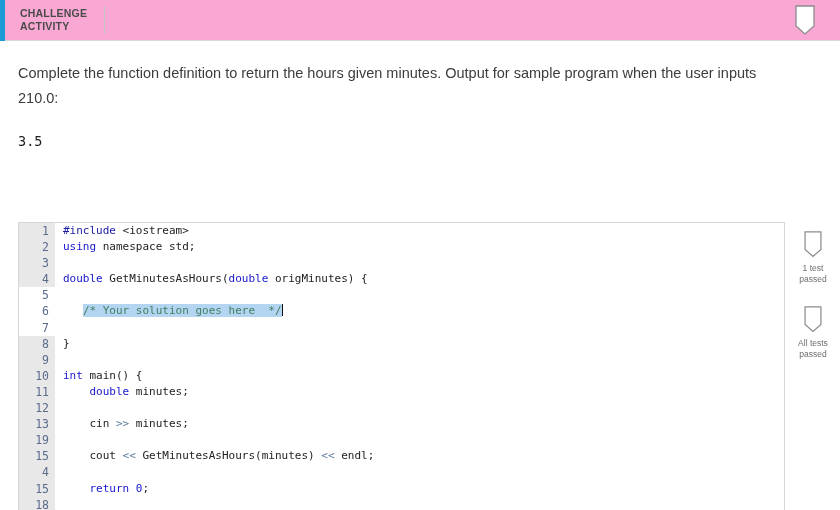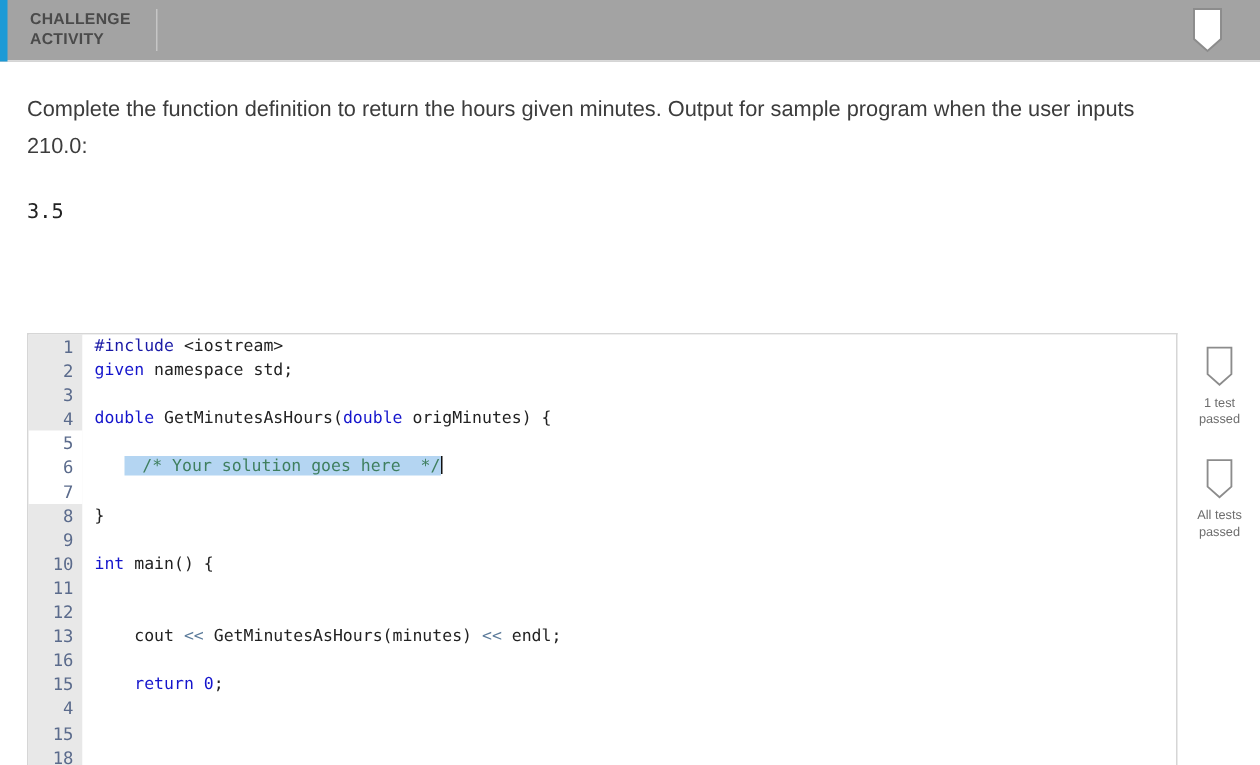--- a/index.html
+++ b/index.html
@@ -12,21 +12,21 @@
     background: #ffffff;
     font-family: "Liberation Sans", sans-serif;
     overflow: hidden;
     position: relative;
   }
 
   
   .header {
     position: relative;
     height: 41px;
-    background: #a3a3a3;
+    background: #f9a8d4;
     border-bottom: 1px solid #d9d9d9;
     display: flex;
     align-items: center;
     box-sizing: border-box;
   }
   .header-accent {
     position: absolute;
     left: 0;
     top: 0;
     width: 5px;
@@ -129,21 +129,21 @@
   .code-line {
     height: 16.1px;
     line-height: 16.1px;
     white-space: pre;
     font-family: "DejaVu Sans Mono", "Liberation Mono", monospace;
     font-size: 11px;
     color: #222222;
   }
   .tok-pre   { color: #1a1aa6; }   
   .tok-kw    { color: #1515cc; }   
-  .tok-com   { color: #3f7f5f; padding-left: 12px; }   
+  .tok-com   { color: #3f7f5f; }   
   .tok-op    { color: #5a7a9a; }   
   .tok-plain { color: #222222; }
   .sel {
     background: #b4d5f2;
   }
   .caret {
     display: inline-block;
     width: 1px;
     height: 12px;
     background: #111111;
@@ -207,52 +207,54 @@
     <div class="gutter-num">4</div>
     <div class="gutter-num">5</div>
     <div class="gutter-num">6</div>
     <div class="gutter-num">7</div>
     <div class="gutter-num">8</div>
     <div class="gutter-num">9</div>
     <div class="gutter-num">10</div>
     <div class="gutter-num">11</div>
     <div class="gutter-num">12</div>
     <div class="gutter-num">13</div>
-    <div class="gutter-num">16</div>
+    <div class="gutter-num">19</div>
     <div class="gutter-num">15</div>
     <div class="gutter-num">4</div>
     <div class="gutter-num">15</div>
     <div class="gutter-num">18</div>
 
   </div>
 
   <div class="code-area">
     <div class="code-line"><span class="tok-pre">#include</span><span class="tok-plain"> &lt;iostream&gt;</span></div>
 
-    <div class="code-line"><span class="tok-kw">given</span><span class="tok-plain"> namespace std;</span></div>
+    <div class="code-line"><span class="tok-kw">using</span><span class="tok-plain"> namespace std;</span></div>
 
     <div class="code-line">&nbsp;</div>
 
     <div class="code-line"><span class="tok-kw">double</span><span class="tok-plain"> GetMinutesAsHours(</span><span class="tok-kw">double</span><span class="tok-plain"> origMinutes) {</span></div>
 
     <div class="code-line">&nbsp;</div>
 
     <div class="code-line"><span class="tok-plain">   </span><span class="tok-com sel">/* Your solution goes here  */</span><span class="caret"></span></div>
 
     <div class="code-line">&nbsp;</div>
 
     <div class="code-line"><span class="tok-plain">}</span></div>
 
     <div class="code-line">&nbsp;</div>
 
     <div class="code-line"><span class="tok-kw">int</span><span class="tok-plain"> main() {</span></div>
 
-
-    <div class="code-line">&nbsp;</div>
-
+    <div class="code-line"><span class="tok-plain">    </span><span class="tok-kw">double</span><span class="tok-plain"> minutes;</span></div>
+
+    <div class="code-line">&nbsp;</div>
+
+    <div class="code-line"><span class="tok-plain">    cin </span><span class="tok-op">&gt;&gt;</span><span class="tok-plain"> minutes;</span></div>
 
     <div class="code-line">&nbsp;</div>
 
 
     <div class="code-line"><span class="tok-plain">    cout </span><span class="tok-op">&lt;&lt;</span><span class="tok-plain"> GetMinutesAsHours(minutes) </span><span class="tok-op">&lt;&lt;</span><span class="tok-plain"> endl;</span></div>
 
     <div class="code-line">&nbsp;</div>
 
     <div class="code-line"><span class="tok-plain">    </span><span class="tok-kw">return</span><span class="tok-kw"> 0</span><span class="tok-plain">;</span></div>
 

